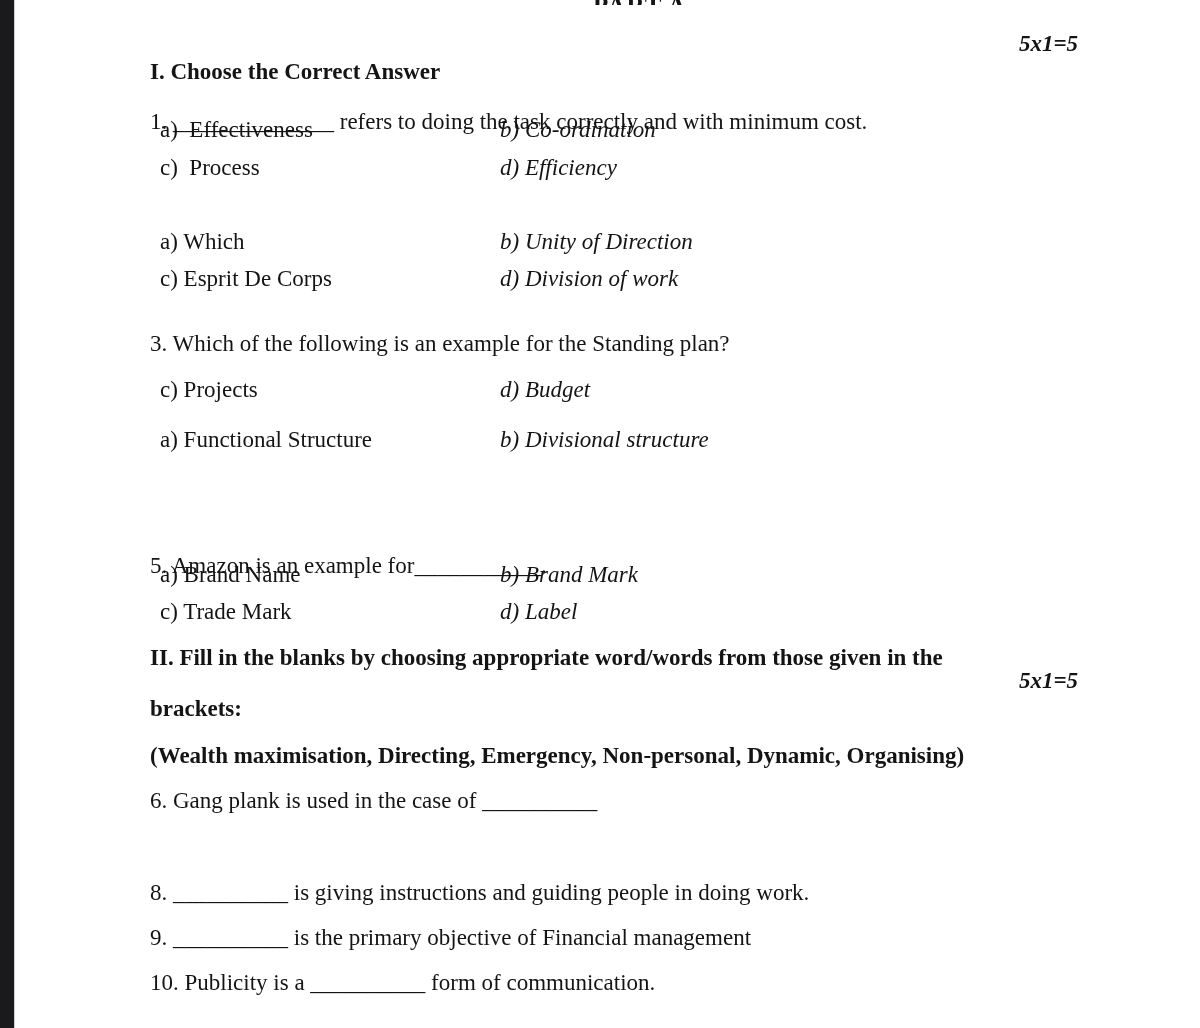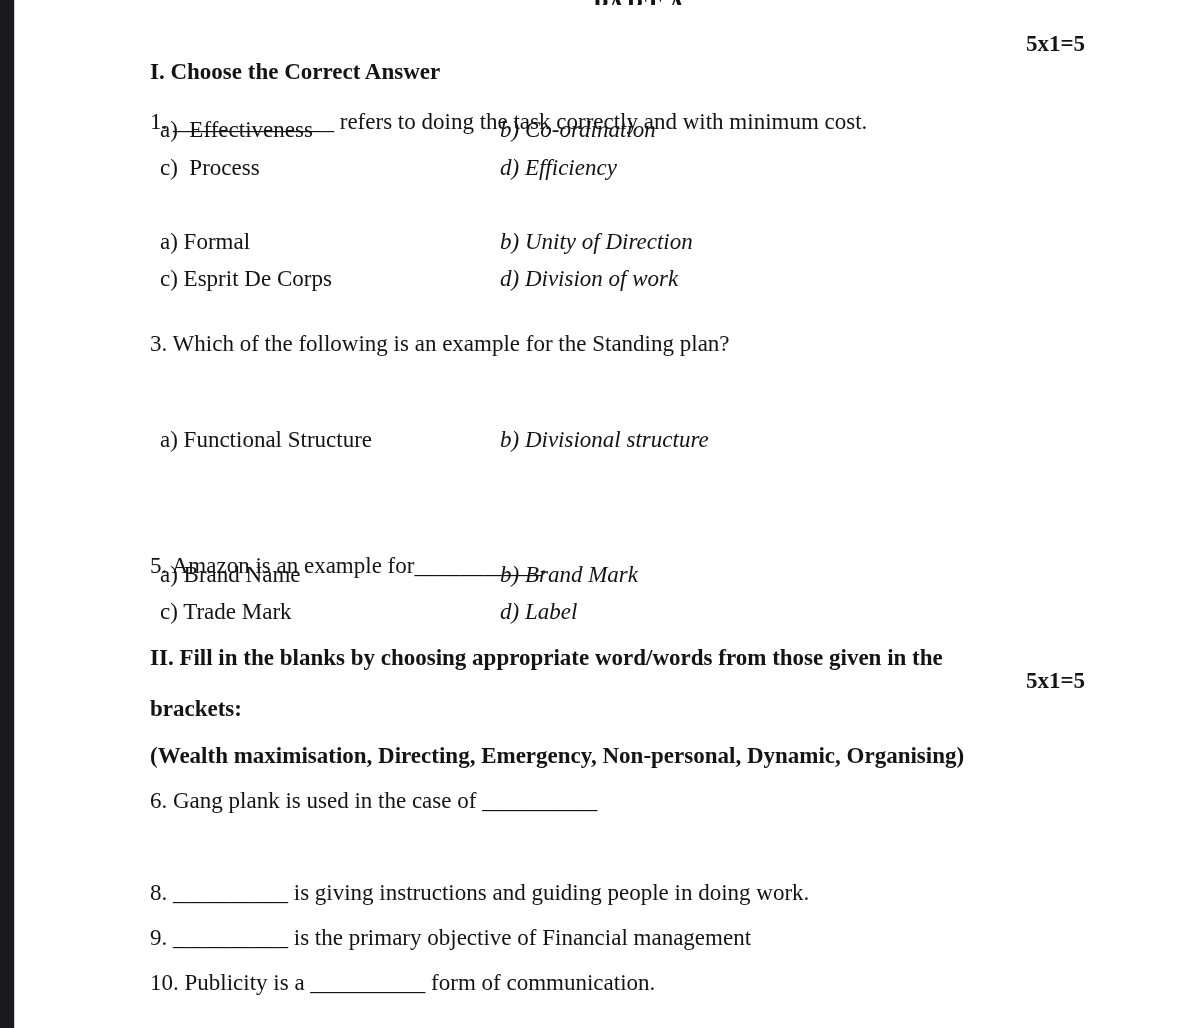--- a/index.html
+++ b/index.html
@@ -21,21 +21,21 @@
   }
   .clip-title span{
     display:inline-block;margin-top:-22px;
     font-weight:bold;font-size:25px;letter-spacing:1px;
   }
   .row{
     position:absolute;left:127px;width:1073px;height:30px;
     font-size:23px;line-height:28px;white-space:pre;
   }
   .bold{font-weight:bold;}
-  .marks{position:absolute;right:115px;top:0;font-weight:bold;}
+  .marks{position:absolute;right:122px;top:0;font-weight:bold;font-style:italic;}
   .oac{position:absolute;left:33px;top:0;}
   .obd{position:absolute;left:373px;top:0;font-style:italic;}
 </style>
 </head>
 <body>
 
 <div class="page">
 
   <div class="edge-bar"></div>
 
@@ -54,30 +54,34 @@
   <div class="row" style="top:116px">
     <span class="oac">a)  Effectiveness</span>
     <span class="obd">b) Co-ordination</span>
   </div>
   <div class="row" style="top:154px">
     <span class="oac">c)  Process</span>
     <span class="obd">d) Efficiency</span>
   </div>
 
   <div class="row" style="top:228px">
-    <span class="oac">a) Formal</span>
+    <span class="oac">a) Which</span>
     <span class="obd">b) Unity of Direction</span>
   </div>
   <div class="row" style="top:265px">
     <span class="oac">c) Esprit De Corps</span>
     <span class="obd">d) Division of work</span>
   </div>
 
   <div class="row" style="top:302px">
     <span>3. Which of the following is an example for the Standing plan?</span>
+  </div>
+  <div class="row" style="top:376px">
+    <span class="oac">c) Projects</span>
+    <span class="obd">d) Budget</span>
   </div>
 
   <div class="row" style="top:426px">
     <span class="oac">a) Functional Structure</span>
     <span class="obd">b) Divisional structure</span>
   </div>
 
   <div class="row" style="top:524px">
     <span>5. Amazon is an example for___________.</span>
   </div>

